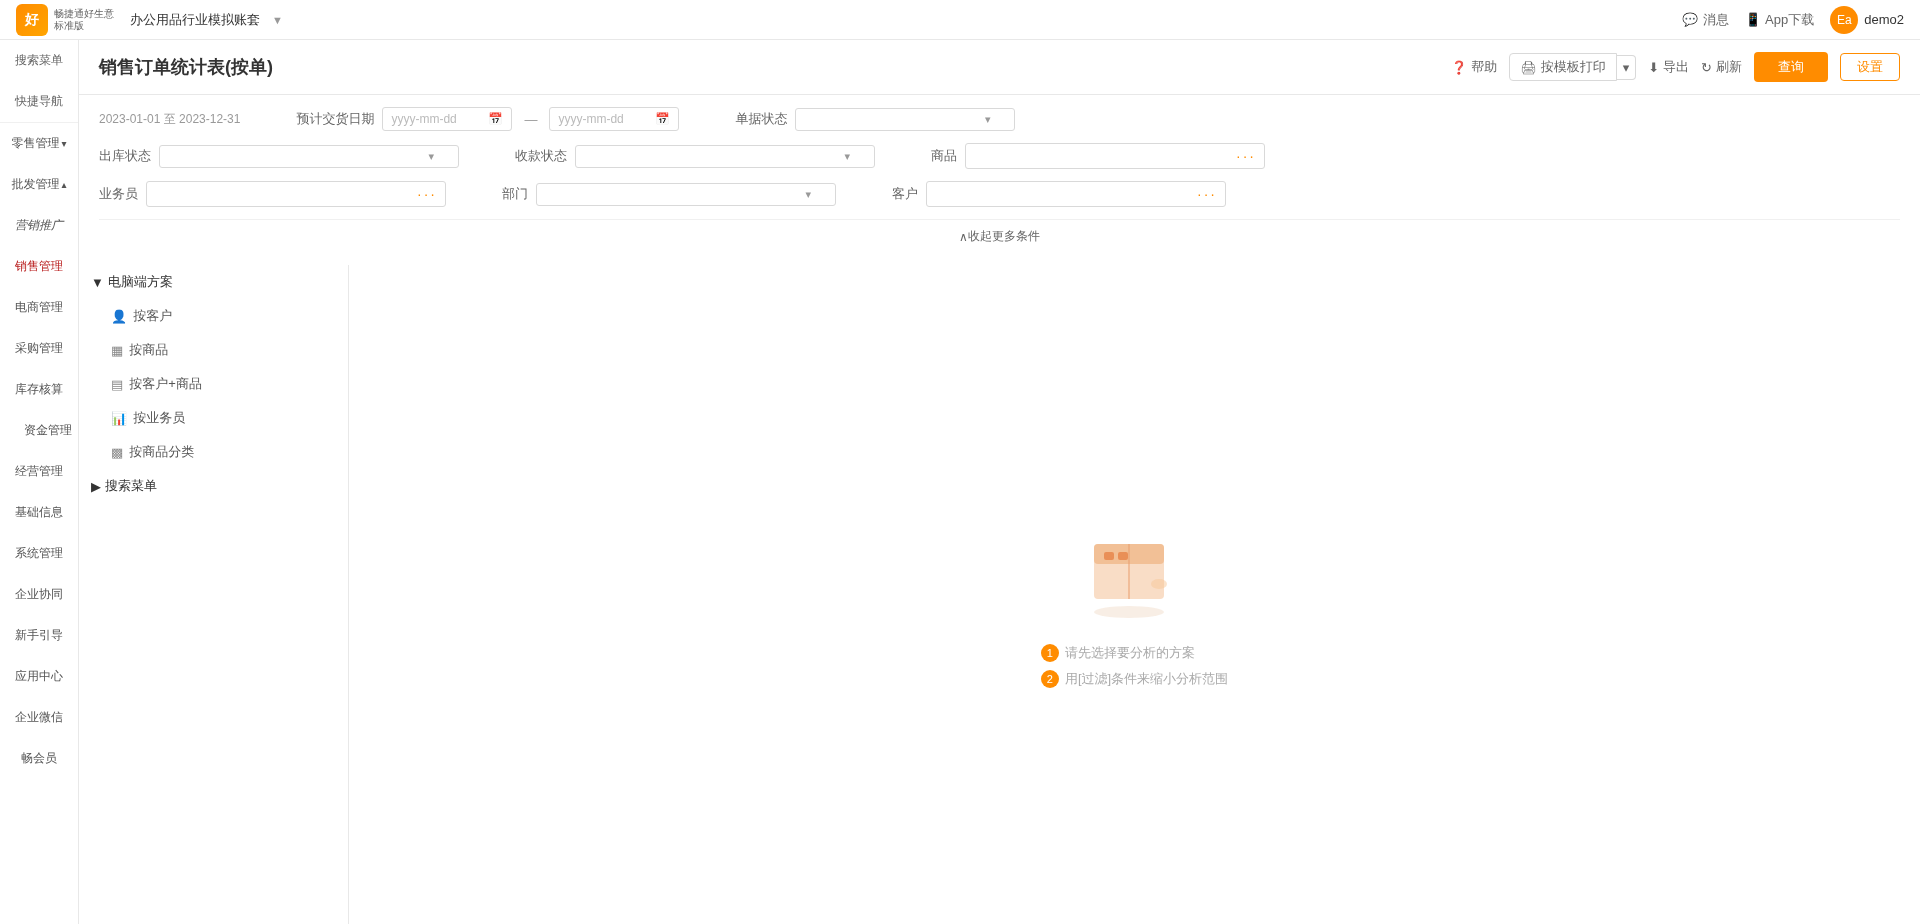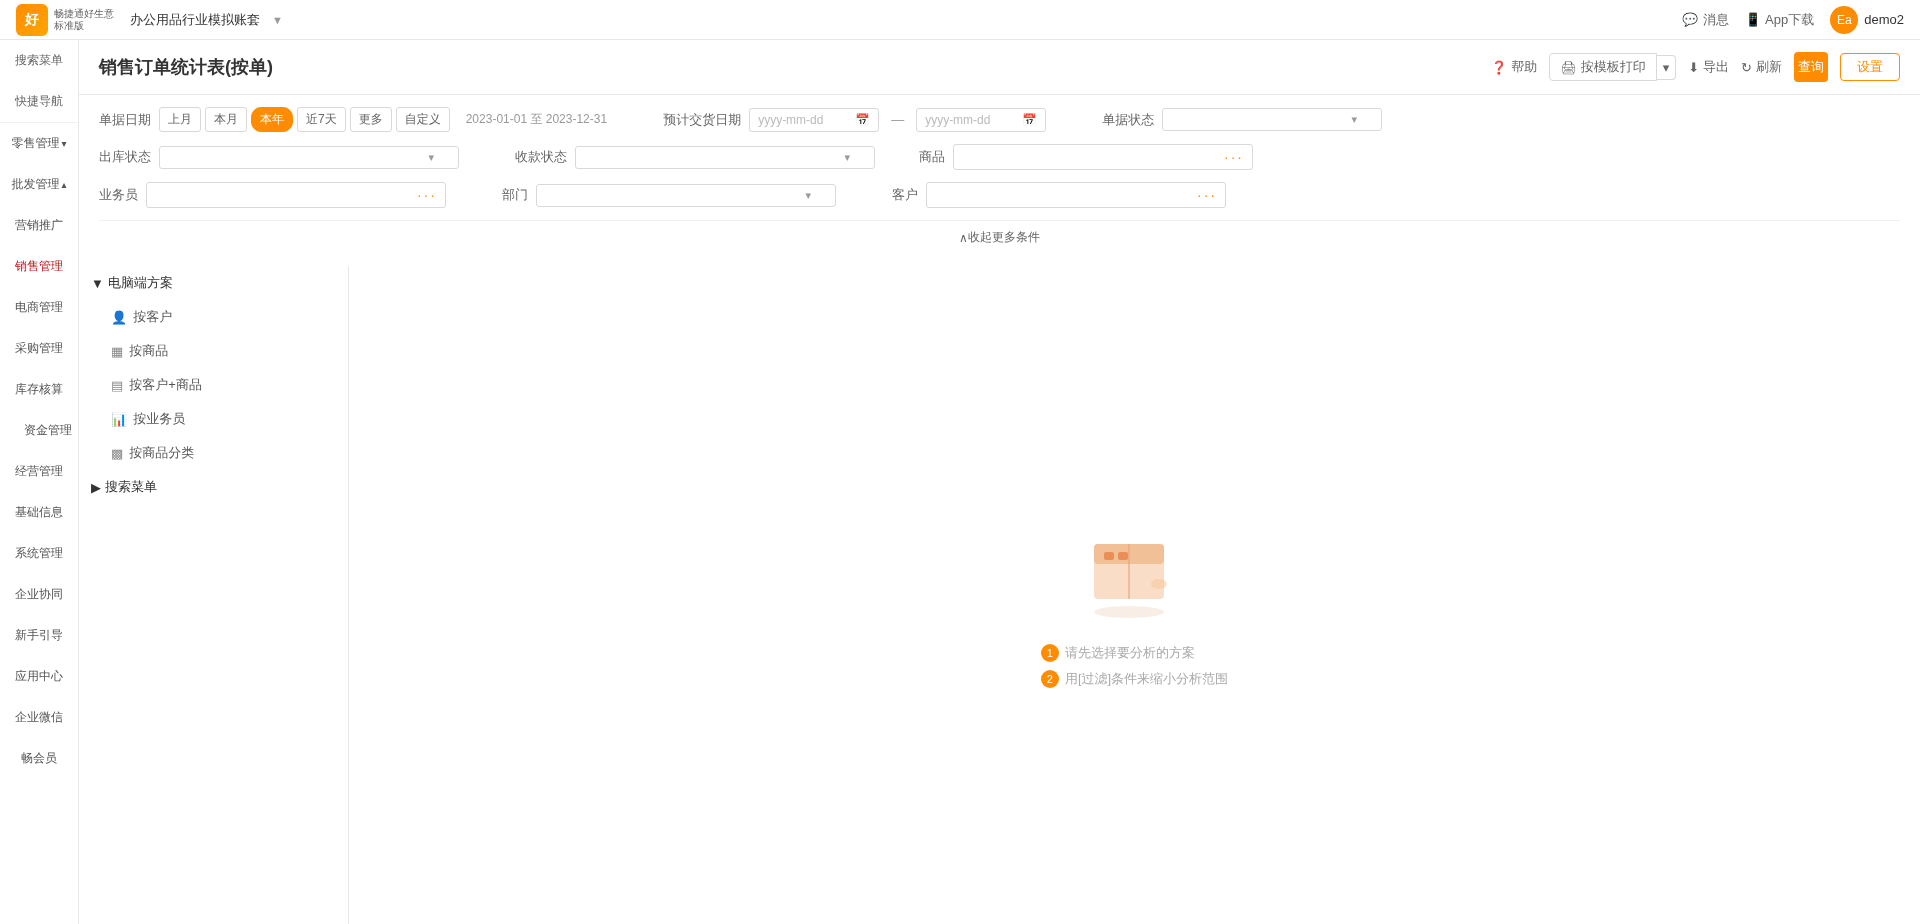--- a/index.html
+++ b/index.html
@@ -37,21 +37,21 @@
     .sidebar-item .arrow { font-size: 10px; }
 
     
     .content { flex: 1; display: flex; flex-direction: column; overflow: hidden; background: #f5f5f5; }
 
     
     .page-header { background: #fff; padding: 12px 20px; display: flex; align-items: center; justify-content: space-between; border-bottom: 1px solid #e8e8e8; }
     .page-title { font-size: 18px; font-weight: bold; color: #333; }
     .page-actions { display: flex; align-items: center; gap: 12px; }
     .page-action-btn { display: flex; align-items: center; gap: 4px; color: #666; font-size: 13px; cursor: pointer; }
-    .btn-query { background: #ff8c00; color: white; border: none; padding: 6px 4px; border-radius: 4px; cursor: pointer; font-size: 13px; }
+    .btn-query { background: #ff8c00; color: white; border: none; padding: 6px 24px; border-radius: 4px; cursor: pointer; font-size: 13px; }
     .btn-settings { background: #fff; color: #ff8c00; border: 1px solid #ff8c00; padding: 4px 16px; border-radius: 4px; cursor: pointer; font-size: 13px; }
 
     
     .filter-panel { background: #fff; padding: 12px 20px; }
     .filter-row { display: flex; align-items: center; gap: 16px; margin-bottom: 12px; flex-wrap: wrap; }
     .filter-item { display: flex; align-items: center; gap: 8px; }
     .filter-label { color: #666; font-size: 13px; white-space: nowrap; }
     .date-picker-group { display: flex; align-items: center; gap: 4px; }
     .date-btn { padding: 3px 8px; border: 1px solid #d9d9d9; border-radius: 3px; background: #fff; color: #666; font-size: 12px; cursor: pointer; }
     .date-btn.active { background: #ff8c00; color: white; border-color: #ff8c00; border-radius: 10px; }
@@ -136,21 +136,21 @@
           <span class="arrow">▾</span>
         </div>
       </div>
       <div class="sidebar-item">
         <div class="label">
           <span style="font-size:12px;color:#555;">批发管理</span>
           <span class="arrow">▴</span>
         </div>
       </div>
       <div class="sidebar-item">
-        <span style="font-size:12px;color:#555;">营销推广</span>
+        <span style="font-size:12px;color:#555;font-style:italic;">营销推广</span>
       </div>
       <div class="sidebar-item" style="color:#ff8c00;">
         <span style="font-size:12px;color:#b91c1c;">销售管理</span>
       </div>
       <div class="sidebar-item">
         <span style="font-size:12px;color:#555;">电商管理</span>
       </div>
       <div class="sidebar-item">
         <span style="font-size:12px;color:#555;">采购管理</span>
       </div>
@@ -213,31 +213,20 @@
             </div>
             <button class="btn-query">查询</button>
             <button class="btn-settings">设置</button>
           </div>
         </div>
 
         <div class="filter-panel">
 
           <div class="filter-row">
             <div class="filter-item">
-              <span class="filter-label">单据日期</span>
-              <div class="date-picker-group">
-                <button class="date-btn">上月</button>
-                <button class="date-btn">本月</button>
-                <button class="date-btn active">本年</button>
-                <button class="date-btn">近7天</button>
-                <button class="date-btn">更多</button>
-                <button class="date-btn">自定义</button>
-              </div>
-            </div>
-            <div class="filter-item">
               <span class="date-range-text">2023-01-01 至 2023-12-31</span>
             </div>
             <div class="filter-item" style="margin-left:40px;">
               <span class="filter-label">预计交货日期</span>
               <div class="date-input">
                 <span style="color:#bbb;font-size:12px;">yyyy-mm-dd</span>
                 <span class="date-input-cal">📅</span>
               </div>
               <span class="dash">—</span>
               <div class="date-input">
@@ -262,21 +251,21 @@
                 <span class="select-arrow">▾</span>
               </div>
             </div>
             <div class="filter-item" style="margin-left:40px;">
               <span class="filter-label">收款状态</span>
               <div class="select-box" style="min-width:300px;">
                 <span style="color:#bbb;"></span>
                 <span class="select-arrow">▾</span>
               </div>
             </div>
-            <div class="filter-item" style="margin-left:28px;">
+            <div class="filter-item" style="margin-left:40px;">
               <span class="filter-label">商品</span>
               <div style="border:1px solid #d9d9d9;border-radius:3px;padding:4px 8px;min-width:300px;display:flex;align-items:center;justify-content:flex-end;">
                 <span class="filter-dots">···</span>
               </div>
             </div>
           </div>
 
           <div class="filter-row">
             <div class="filter-item">
               <span class="filter-label">业务员</span>

